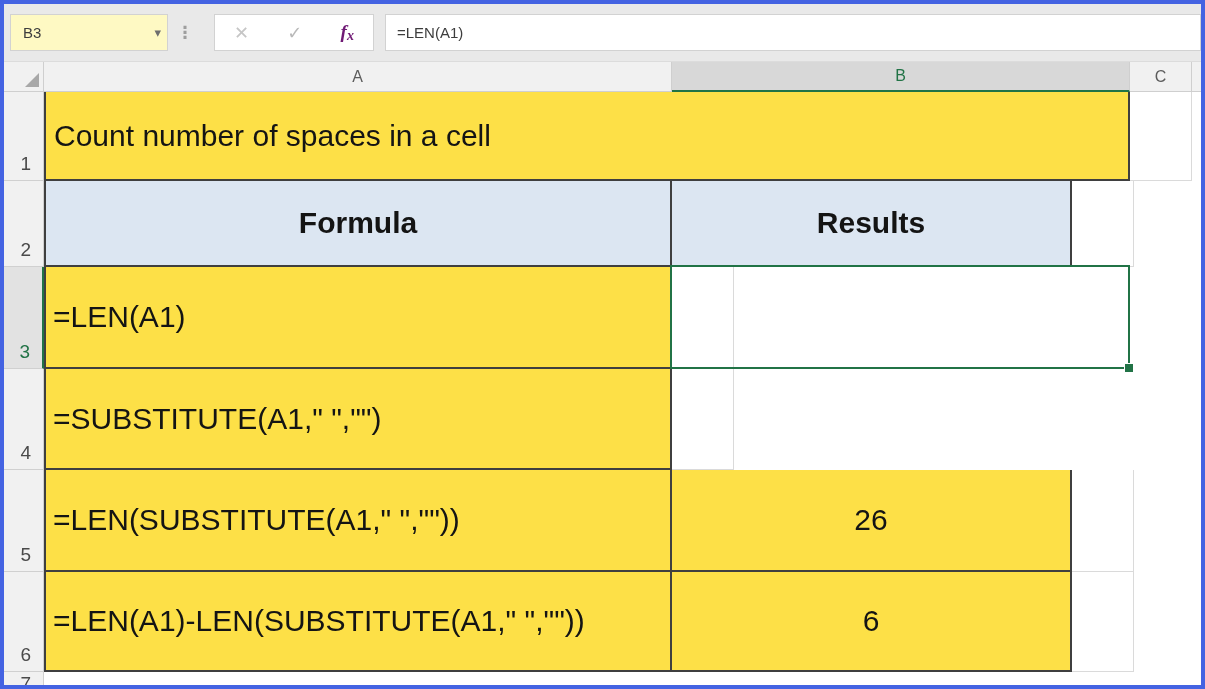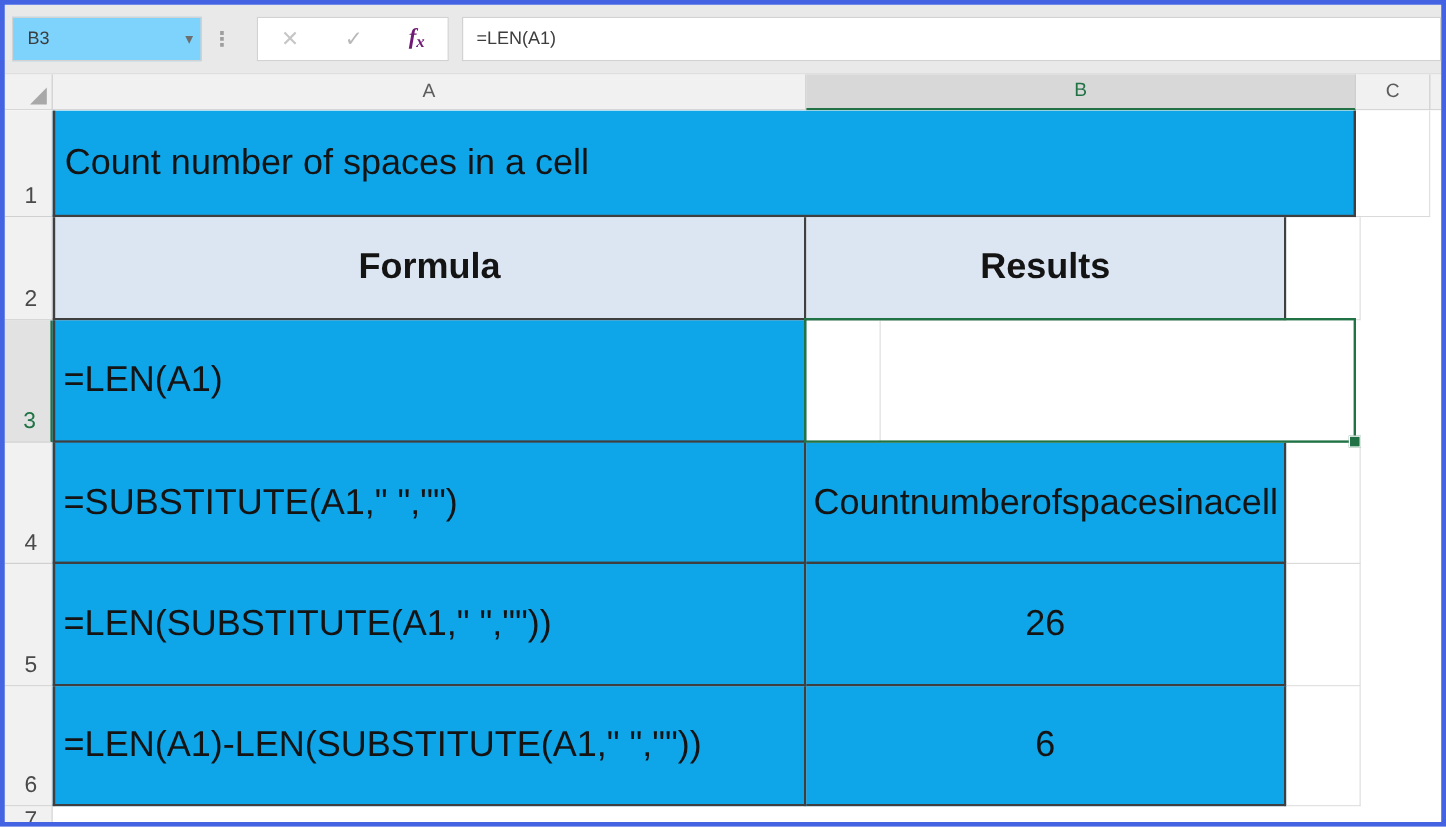--- a/index.html
+++ b/index.html
@@ -14,21 +14,21 @@
     background:#ffffff; display:flex; flex-direction:column; overflow:hidden;
   }
 
   
   .topbar {
     height:58px; flex:none; background:#e9e9e9;
     display:flex; align-items:center;
     border-bottom:1px solid #dcdcdc; box-sizing:border-box;
   }
   .namebox {
-    margin-left:6px; width:158px; height:37px; background:#7dd3fc;
+    margin-left:6px; width:158px; height:37px; background:#fef9c3;
     border:1px solid #d2d2d2; box-sizing:border-box;
     display:flex; align-items:center; padding:0 6px 0 12px;
     font-size:15px; color:#3d3d3d;
   }
   .namebox .nb-val { flex:1; }
   .nb-arrow { font-size:13px; color:#6e6e6e; line-height:1; }
   .dots {
     width:34px; text-align:center; color:#9e9e9e; font-size:17px;
     font-weight:bold; letter-spacing:0; user-select:none;
   }
@@ -74,21 +74,21 @@
   .row { display:flex; flex:none; }
   .rh {
     width:40px; flex:none; background:#f1f1f1; box-sizing:border-box;
     border-right:1px solid #d0d0d0; border-bottom:1px solid #d0d0d0;
     display:flex; align-items:flex-end; justify-content:flex-end;
     padding:0 12px 5px 0; font-size:19px; color:#4a4a4a;
   }
   .rh.sel { background:#e2e2e2; color:#217346; border-right:2px solid #217346; }
   .cell {
     box-sizing:border-box; display:flex; align-items:center;
-    font-size:30px; color:#141414; background:#0ea5e9;
+    font-size:30px; color:#141414; background:#fde047;
     overflow:hidden; white-space:nowrap; flex:none;
   }
   .ca { width:628px; border-left:2px solid #3f3f3f; border-right:2px solid #3f3f3f; border-bottom:2px solid #3f3f3f; padding-left:7px; }
   .cb { width:400px; border-right:2px solid #3f3f3f; border-bottom:2px solid #3f3f3f; }
   .cb.center, .ca.center { justify-content:center; padding-left:0; }
   .cb.left { padding-left:6px; }
   .merged { width:1086px; border-left:2px solid #3f3f3f; border-right:2px solid #3f3f3f; border-bottom:2px solid #3f3f3f; padding-left:8px; }
   .hdrfill { background:#dce6f2; font-weight:bold; }
   .cc { width:62px; background:#fff; box-sizing:border-box; border-right:1px solid #dadada; border-bottom:1px solid #dadada; flex:none; }
   .rspacer { flex:1; background:#fff; }
@@ -165,21 +165,20 @@
       <div class="row row3">
         <div class="rh sel">3</div>
         <div class="cell ca">=LEN(A1)</div>
         <div class="cc"></div>
         <div class="rspacer"></div>
       </div>
 
       <div class="row row4">
         <div class="rh">4</div>
         <div class="cell ca">=SUBSTITUTE(A1," ","")</div>
-        <div class="cell cb left">Countnumberofspacesinacell</div>
         <div class="cc"></div>
         <div class="rspacer"></div>
       </div>
 
       <div class="row row5">
         <div class="rh">5</div>
         <div class="cell ca">=LEN(SUBSTITUTE(A1," ",""))</div>
         <div class="cell cb center">26</div>
         <div class="cc"></div>
         <div class="rspacer"></div>

